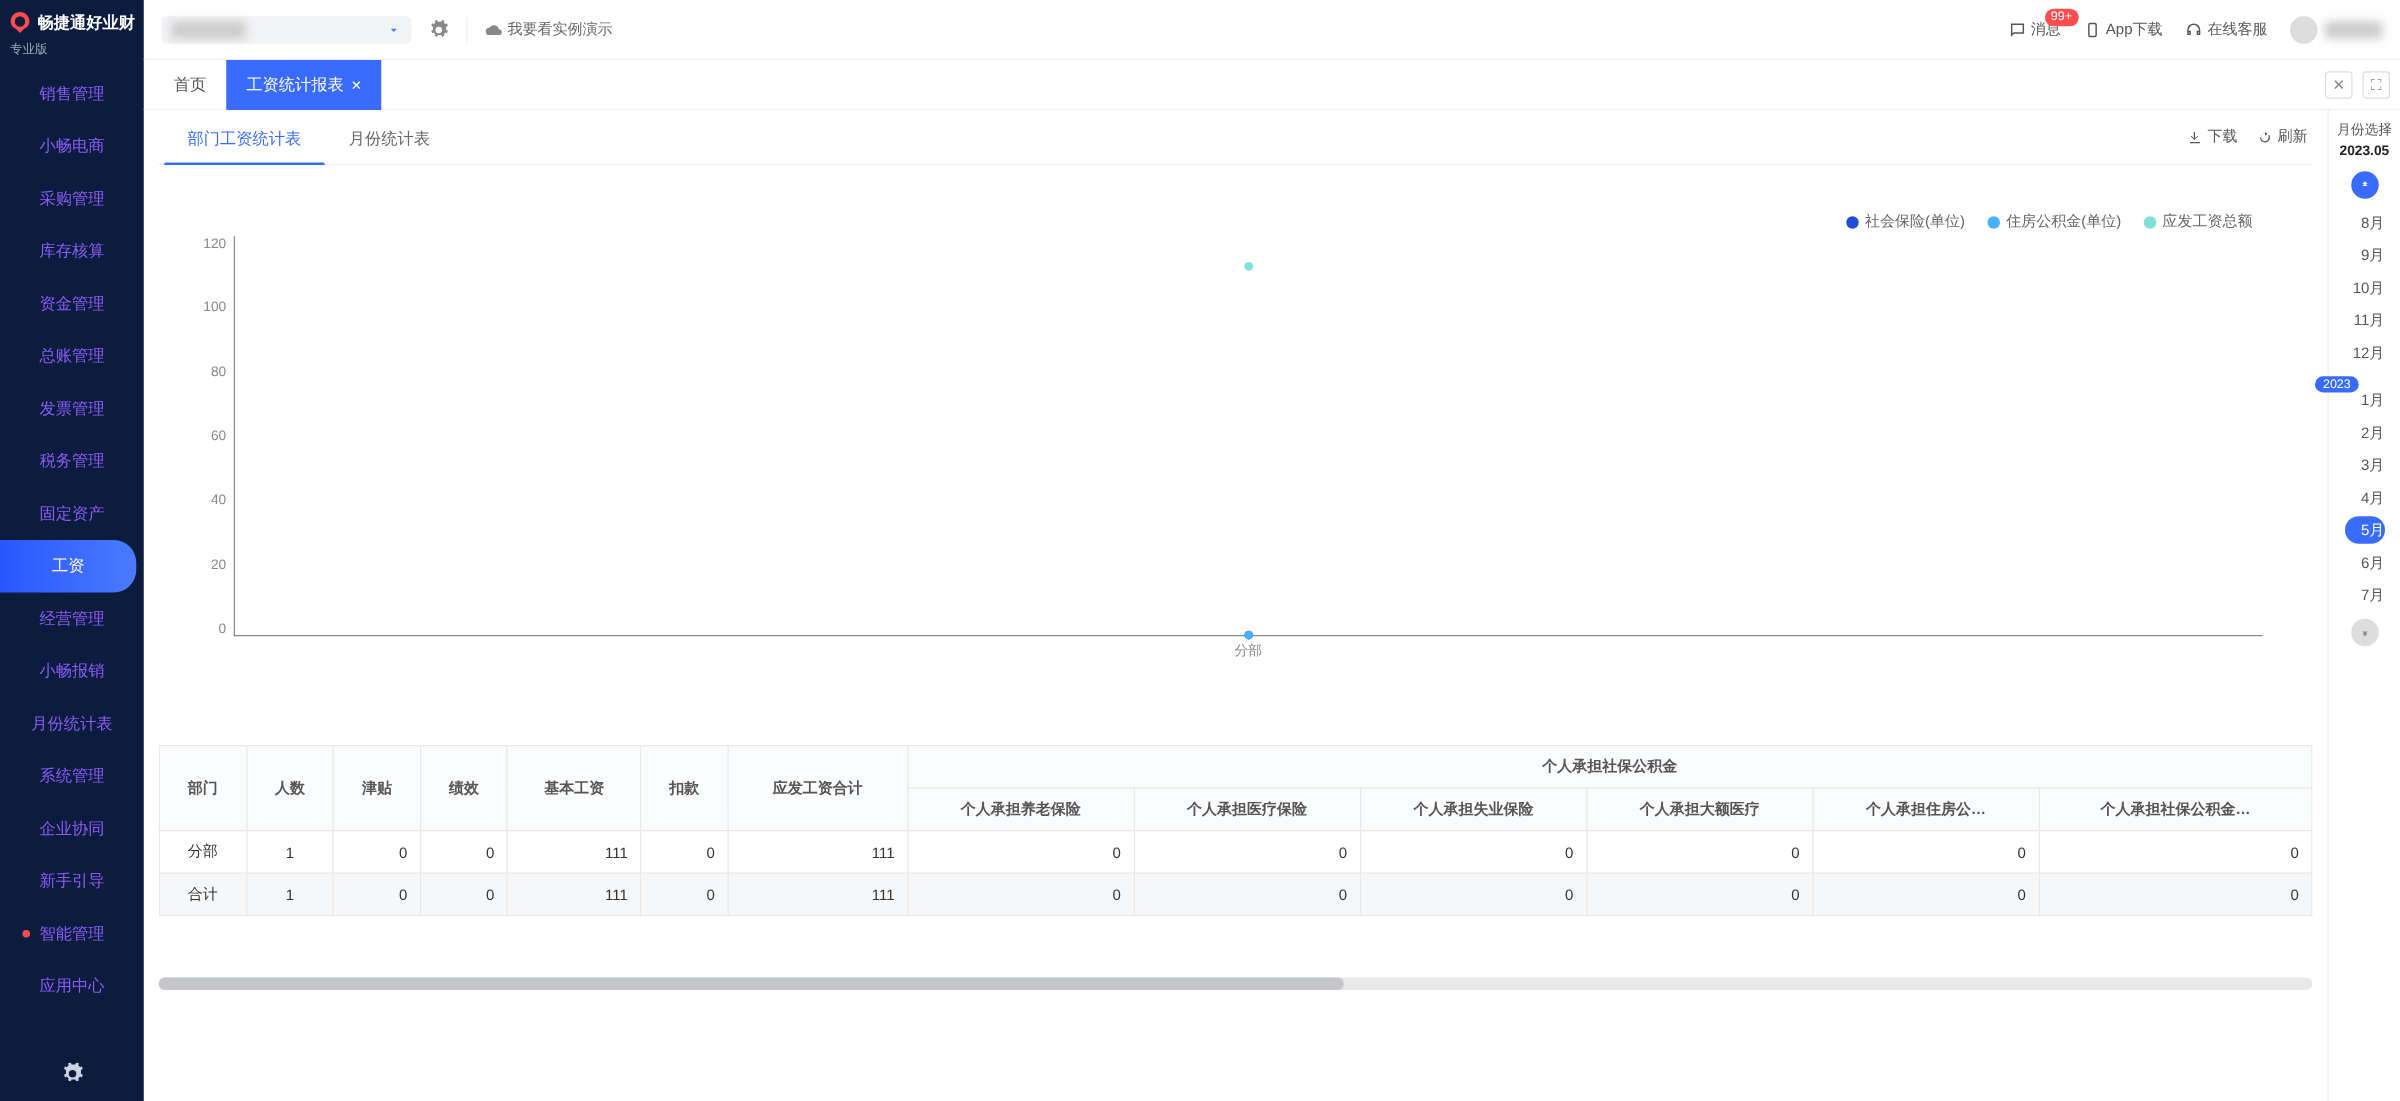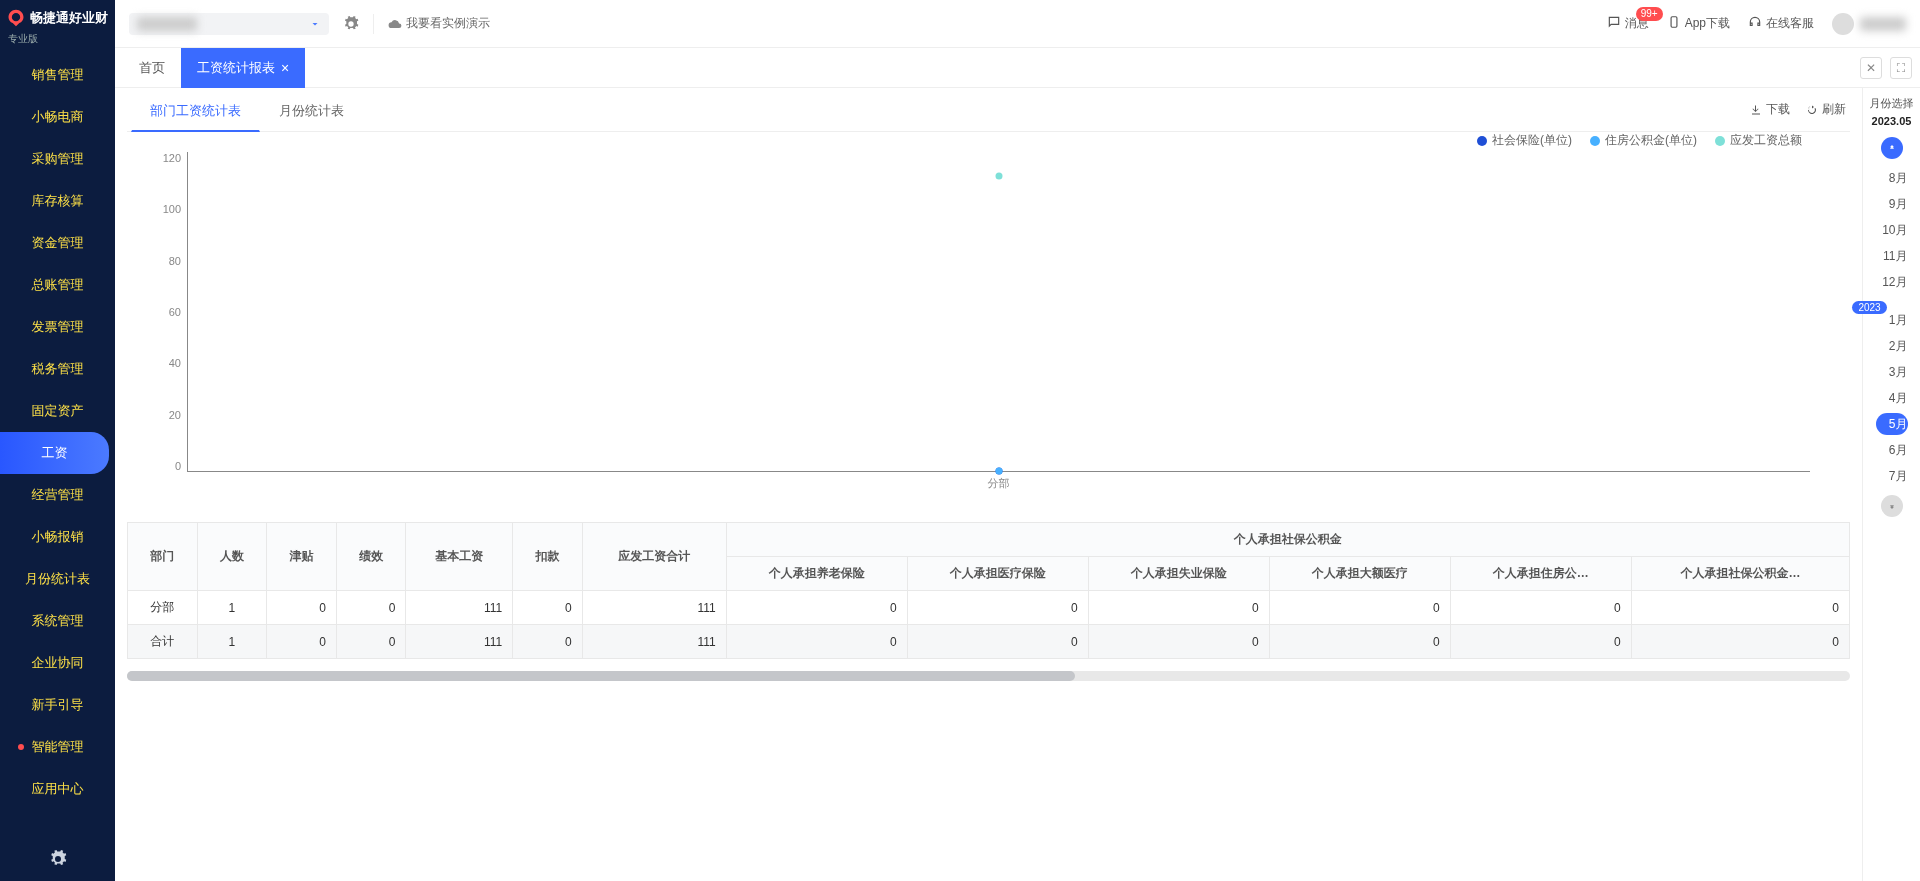--- a/index.html
+++ b/index.html
@@ -6,54 +6,54 @@
 body { font-family: "Microsoft YaHei", Arial, sans-serif; font-size: 12px; color: #333; background: #fff; overflow: hidden; }
 .app { display: flex; width: 1920px; height: 881px; }
 
 
 .sidebar { width: 115px; background: #0c1c3f; color: #fff; display: flex; flex-direction: column; }
 .sidebar-logo { padding: 8px 6px 4px 6px; display: flex; align-items: center; gap: 4px; }
 .sidebar-logo svg { flex-shrink: 0; }
 .sidebar-logo-text { font-size: 13px; font-weight: 600; color: #fff; white-space: nowrap; }
 .sidebar-edition { font-size: 10px; color: #9aa; padding-left: 8px; margin-bottom: 8px; }
 .sidebar-menu { flex: 1; overflow-y: auto; }
-.sidebar-item { padding: 12px 0; text-align: center; font-size: 13px; color: #fde047; cursor: pointer; position: relative; }
+.sidebar-item { padding: 12px 0; text-align: center; font-size: 13px; color: #8b5cf6; cursor: pointer; position: relative; }
 .sidebar-item.active { background: linear-gradient(90deg, #2957ff, #4b7aff); color: #fff; border-radius: 0 18px 18px 0; margin-right: 6px; }
 .sidebar-item .dot { width: 6px; height: 6px; background: #ff4d4f; border-radius: 50%; position: absolute; left: 18px; top: 50%; transform: translateY(-50%); }
 .sidebar-foot { padding: 10px 0; text-align: center; }
 .sidebar-foot svg { cursor: pointer; }
 
 
 .main { flex: 1; display: flex; flex-direction: column; min-width: 0; }
 
 
 .header { height: 48px; border-bottom: 1px solid #eee; display: flex; align-items: center; padding: 0 14px; gap: 14px; }
 .org-box { display: flex; align-items: center; gap: 8px; background: #f2f3f5; padding: 4px 8px; border-radius: 4px; width: 200px; }
 .org-blur { filter: blur(4px); background: #ccc; width: 60px; height: 14px; border-radius: 2px; }
 .header-ic { color: #888; cursor: pointer; display: flex; align-items: center; }
 .demo-link { display: flex; align-items: center; gap: 4px; color: #666; font-size: 12px; cursor: pointer; }
 .header-spacer { flex: 1; }
 .header-right { display: flex; align-items: center; gap: 18px; }
-.hdr-btn { display: flex; gap: 4px; cursor: pointer; color: #555; font-size: 12px; position: relative; }
+.hdr-btn { display: flex; align-items: center; gap: 4px; cursor: pointer; color: #555; font-size: 12px; position: relative; }
 .badge { position: absolute; top: -8px; right: -14px; background: #ff4d4f; color: #fff; font-size: 10px; padding: 0 5px; border-radius: 8px; line-height: 14px; }
 .avatar-box { display: flex; align-items: center; gap: 6px; }
 .avatar { width: 22px; height: 22px; background: #ddd; border-radius: 50%; }
 .avatar-blur { filter: blur(4px); background: #ccc; width: 46px; height: 14px; border-radius: 2px; }
 
 
 .tabs { height: 40px; display: flex; align-items: center; padding: 0 8px; border-bottom: 1px solid #eee; position: relative; }
 .tab { padding: 0 16px; height: 40px; display: flex; align-items: center; gap: 6px; cursor: pointer; font-size: 13px; color: #555; }
 .tab.active { background: #3a6bff; color: #fff; }
 .tab-close { font-size: 14px; cursor: pointer; }
 .tabs-right { position: absolute; right: 8px; display: flex; gap: 8px; }
 .tabs-ic { width: 22px; height: 22px; border: 1px solid #ddd; border-radius: 3px; display: flex; align-items: center; justify-content: center; color: #888; cursor: pointer; font-size: 12px; }
 
 
 .content { flex: 1; display: flex; min-height: 0; }
-.page { flex: 1; padding: 0 12px 12px 12px; display: flex; flex-direction: column; min-width: 0; }
+.page { flex: 1; padding: 0 12px 12px 12px; display: flex; flex-direction: column; min-width: 0; gap: 37px; }
 .subtabs-row { display: flex; align-items: center; border-bottom: 1px solid #eee; height: 44px; padding: 0 4px; }
 .subtab { padding: 0 18px; height: 44px; line-height: 44px; font-size: 13px; color: #666; cursor: pointer; border: 1px solid transparent; border-bottom: none; }
 .subtab.active { color: #3a6bff; border-bottom: 2px solid #3a6bff; }
 .subtabs-actions { margin-left: auto; display: flex; gap: 16px; }
 .action-link { display: flex; align-items: center; gap: 4px; color: #555; cursor: pointer; font-size: 12px; }
 
 .filter-row { padding: 14px 0; display: flex; align-items: center; gap: 8px; font-size: 13px; }
 .select { width: 240px; height: 32px; border: 1px solid #ddd; border-radius: 3px; display: flex; align-items: center; justify-content: space-between; padding: 0 10px; cursor: pointer; color: #555; }
 
 

